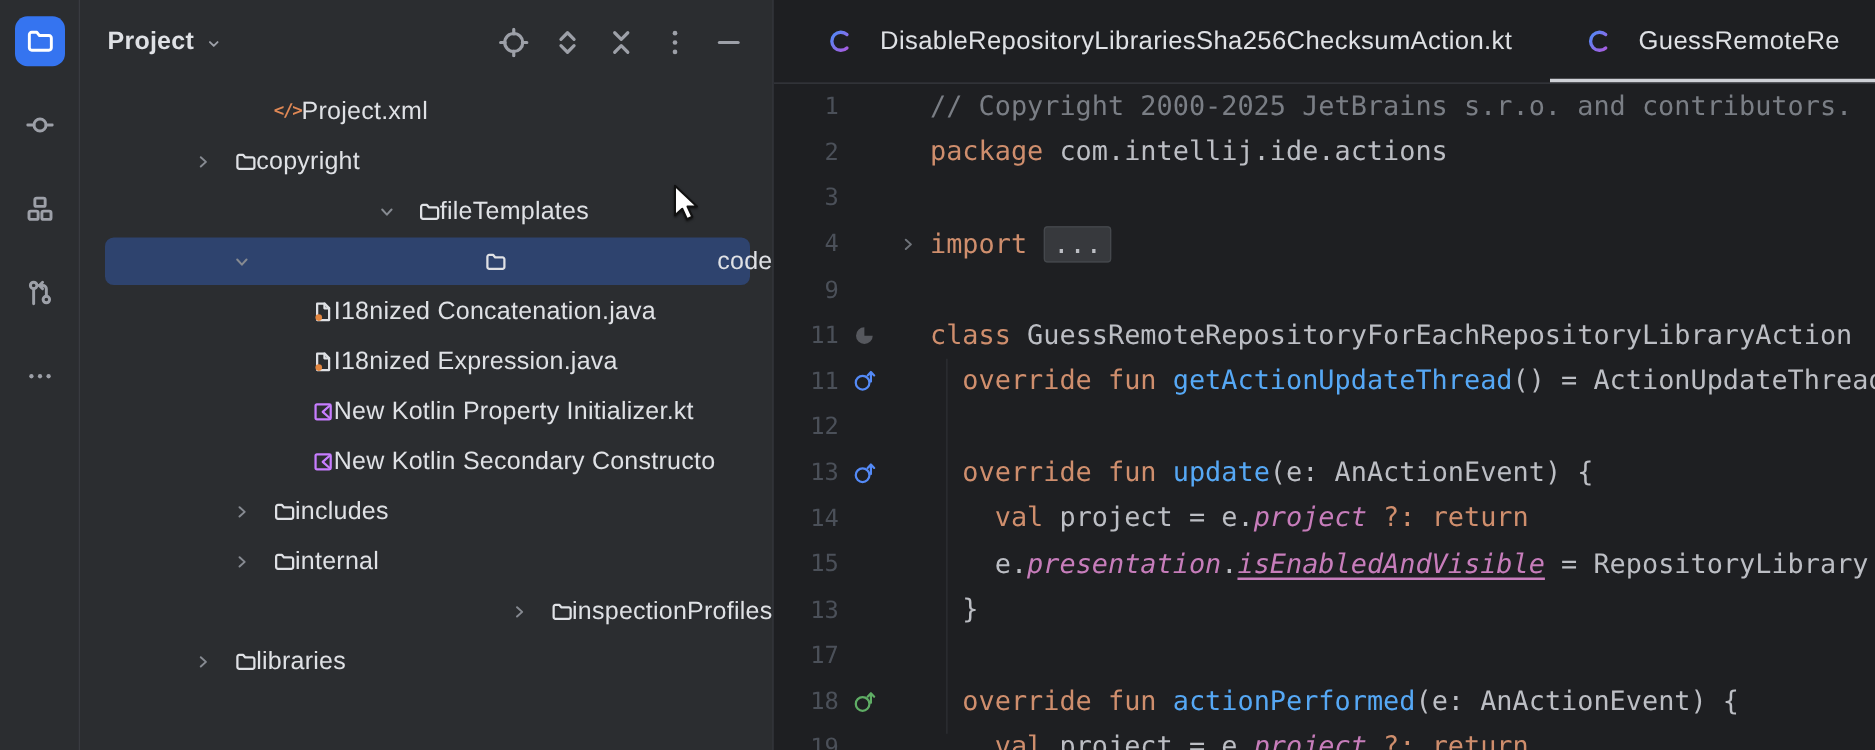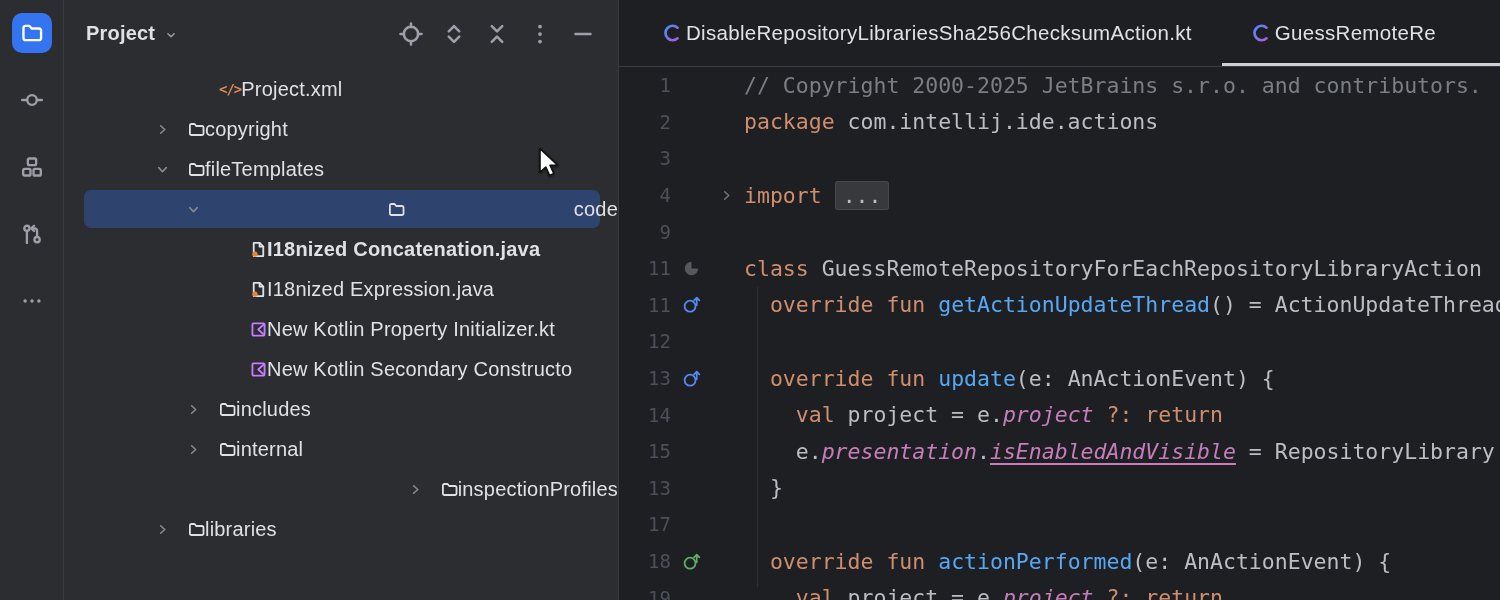--- a/index.html
+++ b/index.html
@@ -45,21 +45,21 @@
   }
   .chev { flex: 0 0 33px; display: flex; align-items: center; color: #868a91; }
   .tlabel { white-space: nowrap; }
   .xml-glyph { font-family: "DejaVu Sans Mono", monospace; font-size: 14px; font-weight: bold;
     color: #e08855; letter-spacing: -1px; }
 
   
   .editor { flex: 1; min-width: 0; display: flex; flex-direction: column; background: var(--bg-editor); overflow: hidden; }
   .tabbar { flex: 0 0 67px; display: flex; align-items: stretch; padding-left: 14px;
     border-bottom: 1px solid var(--border); overflow: hidden; }
-  .tab { display: flex; align-items: center; gap: 3px; padding: 9px 30px; position: relative;
+  .tab { display: flex; align-items: center; gap: 21px; padding: 9px 30px; position: relative;
     font-size: 20.5px; letter-spacing: .3px; white-space: nowrap; color: var(--text); cursor: pointer; }
   .tab.active { flex: 1 0 auto; justify-content: flex-start; }
   .tab.active::after { content: ""; position: absolute; left: 0; right: 0; bottom: 0; height: 3px;
     background: var(--tab-underline); }
 
   .code-area { flex: 1; position: relative; overflow: hidden;
     font-family: "DejaVu Sans Mono", monospace; font-size: 21.5px; }
   .indent-guide { position: absolute; left: 138px; top: 220px; height: 300px; width: 1px;
     background: #2e3035; }
   .code-line { display: flex; align-items: center; height: 36.6px; }
@@ -194,21 +194,21 @@
               <path d="m6 4 4.4 4L6 12"></path>
             </svg>
           </span>
           <span class="ic">
             <svg width="17" height="17" viewBox="0 0 16 16" fill="none" stroke="currentColor" stroke-width="1.7" stroke-linecap="round" stroke-linejoin="round">
               <path d="M1.8 4.2a1.4 1.4 0 0 1 1.4-1.4h3l1.5 1.9h5.5a1.4 1.4 0 0 1 1.4 1.4v5.7a1.4 1.4 0 0 1-1.4 1.4H3.2a1.4 1.4 0 0 1-1.4-1.4z"></path>
             </svg>
           </span>
           <span class="tlabel">copyright</span>
         </div>
-        <div class="tree-row" style="padding-left: 91px;">
+        <div class="tree-row" style="padding-left: 91px; justify-content: center;">
           <span class="chev">
             <svg width="15" height="15" viewBox="0 0 16 16" fill="none" stroke="currentColor" stroke-width="1.7" stroke-linecap="round" stroke-linejoin="round">
               <path d="m4 6 4 4.4L12 6"></path>
             </svg>
           </span>
           <span class="ic">
             <svg width="17" height="17" viewBox="0 0 16 16" fill="none" stroke="currentColor" stroke-width="1.7" stroke-linecap="round" stroke-linejoin="round">
               <path d="M1.8 4.2a1.4 1.4 0 0 1 1.4-1.4h3l1.5 1.9h5.5a1.4 1.4 0 0 1 1.4 1.4v5.7a1.4 1.4 0 0 1-1.4 1.4H3.2a1.4 1.4 0 0 1-1.4-1.4z"></path>
             </svg>
           </span>
@@ -220,21 +220,21 @@
               <path d="m4 6 4 4.4L12 6"></path>
             </svg>
           </span>
           <span class="ic">
             <svg width="17" height="17" viewBox="0 0 16 16" fill="none" stroke="currentColor" stroke-width="1.7" stroke-linecap="round" stroke-linejoin="round">
               <path d="M1.8 4.2a1.4 1.4 0 0 1 1.4-1.4h3l1.5 1.9h5.5a1.4 1.4 0 0 1 1.4 1.4v5.7a1.4 1.4 0 0 1-1.4 1.4H3.2a1.4 1.4 0 0 1-1.4-1.4z"></path>
             </svg>
           </span>
           <span class="tlabel">code</span>
         </div>
-        <div class="tree-row" style="padding-left: 153px; font-weight: bold;">
+        <div class="tree-row" style="padding-left: 153px;">
           <span class="chev"></span>
           <span class="ic">
             <svg width="17" height="17" viewBox="0 0 16 16" fill="none" stroke="currentColor" stroke-width="1.7" stroke-linecap="round" stroke-linejoin="round">
               <path d="M3.5 1.8h5.6l3.4 3.4v9H3.5z"></path>
               <path d="M9 1.8v3.5h3.5"></path>
               <circle cx="4.7" cy="12.3" r="2.5" fill="#e28640" stroke="none"></circle>
             </svg>
           </span>
           <span class="tlabel">I18nized Concatenation.java</span>
         </div>

